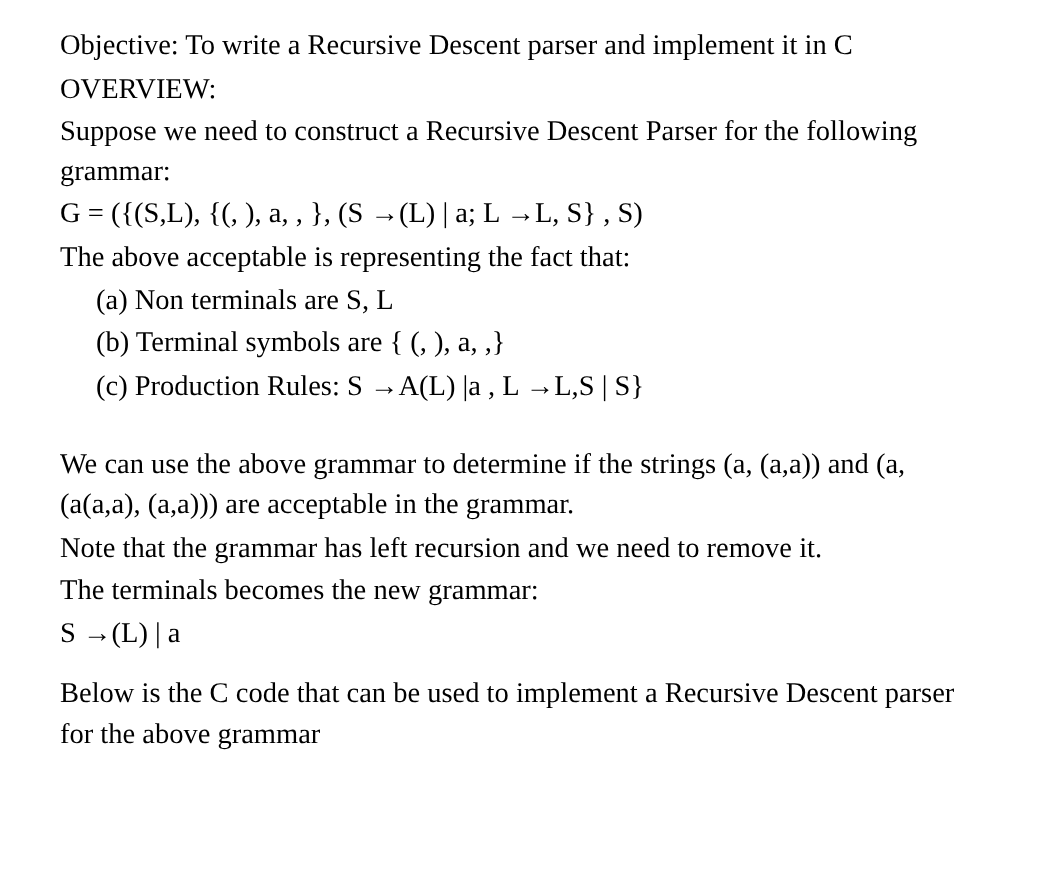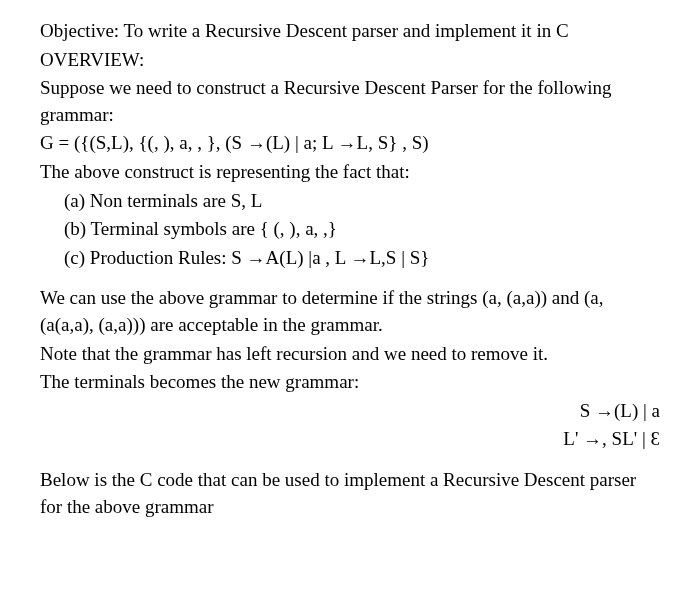--- a/index.html
+++ b/index.html
@@ -21,59 +21,57 @@
       margin-bottom: 2px;
     }
     .overview-title {
       margin-bottom: 2px;
     }
     .paragraph {
       margin-bottom: 2px;
     }
     .list-items {
       padding-left: 24px;
-      margin-bottom: 14px;
+      margin-bottom: 26px;
     }
     .list-item {
       margin-bottom: 2px;
     }
     .grammar-lines {
       margin-bottom: 14px;
-      text-align: right;
     }
     .grammar-line {
       margin-bottom: 2px;
     }
     .section-gap {
       margin-top: 14px;
     }
   </style>
 </head>
 <body>
 
 <div class="objective">Objective: To write a Recursive Descent parser and implement it in C</div>
 
 <div class="overview-title">OVERVIEW:</div>
 
 <div class="paragraph">Suppose we need to construct a Recursive Descent Parser for the following grammar:</div>
 
 <div class="paragraph">G = ({(S,L), {(, ), a, , }, (S →(L) | a;  L →L, S} , S)</div>
 
-<div class="paragraph">The above construct is representing the fact that:</div>
+<div class="paragraph">The above acceptable is representing the fact that:</div>
 
 <div class="list-items">
   <div class="list-item">(a) Non terminals are S, L</div>
   <div class="list-item">(b) Terminal symbols are { (, ), a, ,}</div>
   <div class="list-item">(c) Production Rules: S →A(L) |a , L →L,S | S}</div>
 </div>
 
 <div class="paragraph">We can use the above grammar to determine if the strings (a, (a,a)) and  (a, (a(a,a), (a,a))) are acceptable in the grammar.</div>
 
 <div class="paragraph">Note that the grammar has left recursion and we need to remove it.</div>
 
 <div class="paragraph">The terminals becomes the new grammar:</div>
 
 <div class="grammar-lines">
   <div class="grammar-line">S →(L) | a</div>
-  <div class="grammar-line">L' →, SL' | Ɛ</div>
 </div>
 
 <div class="paragraph section-gap">Below is the C code that can be used to implement a Recursive Descent parser for the above grammar</div>
 
 </body></html>

